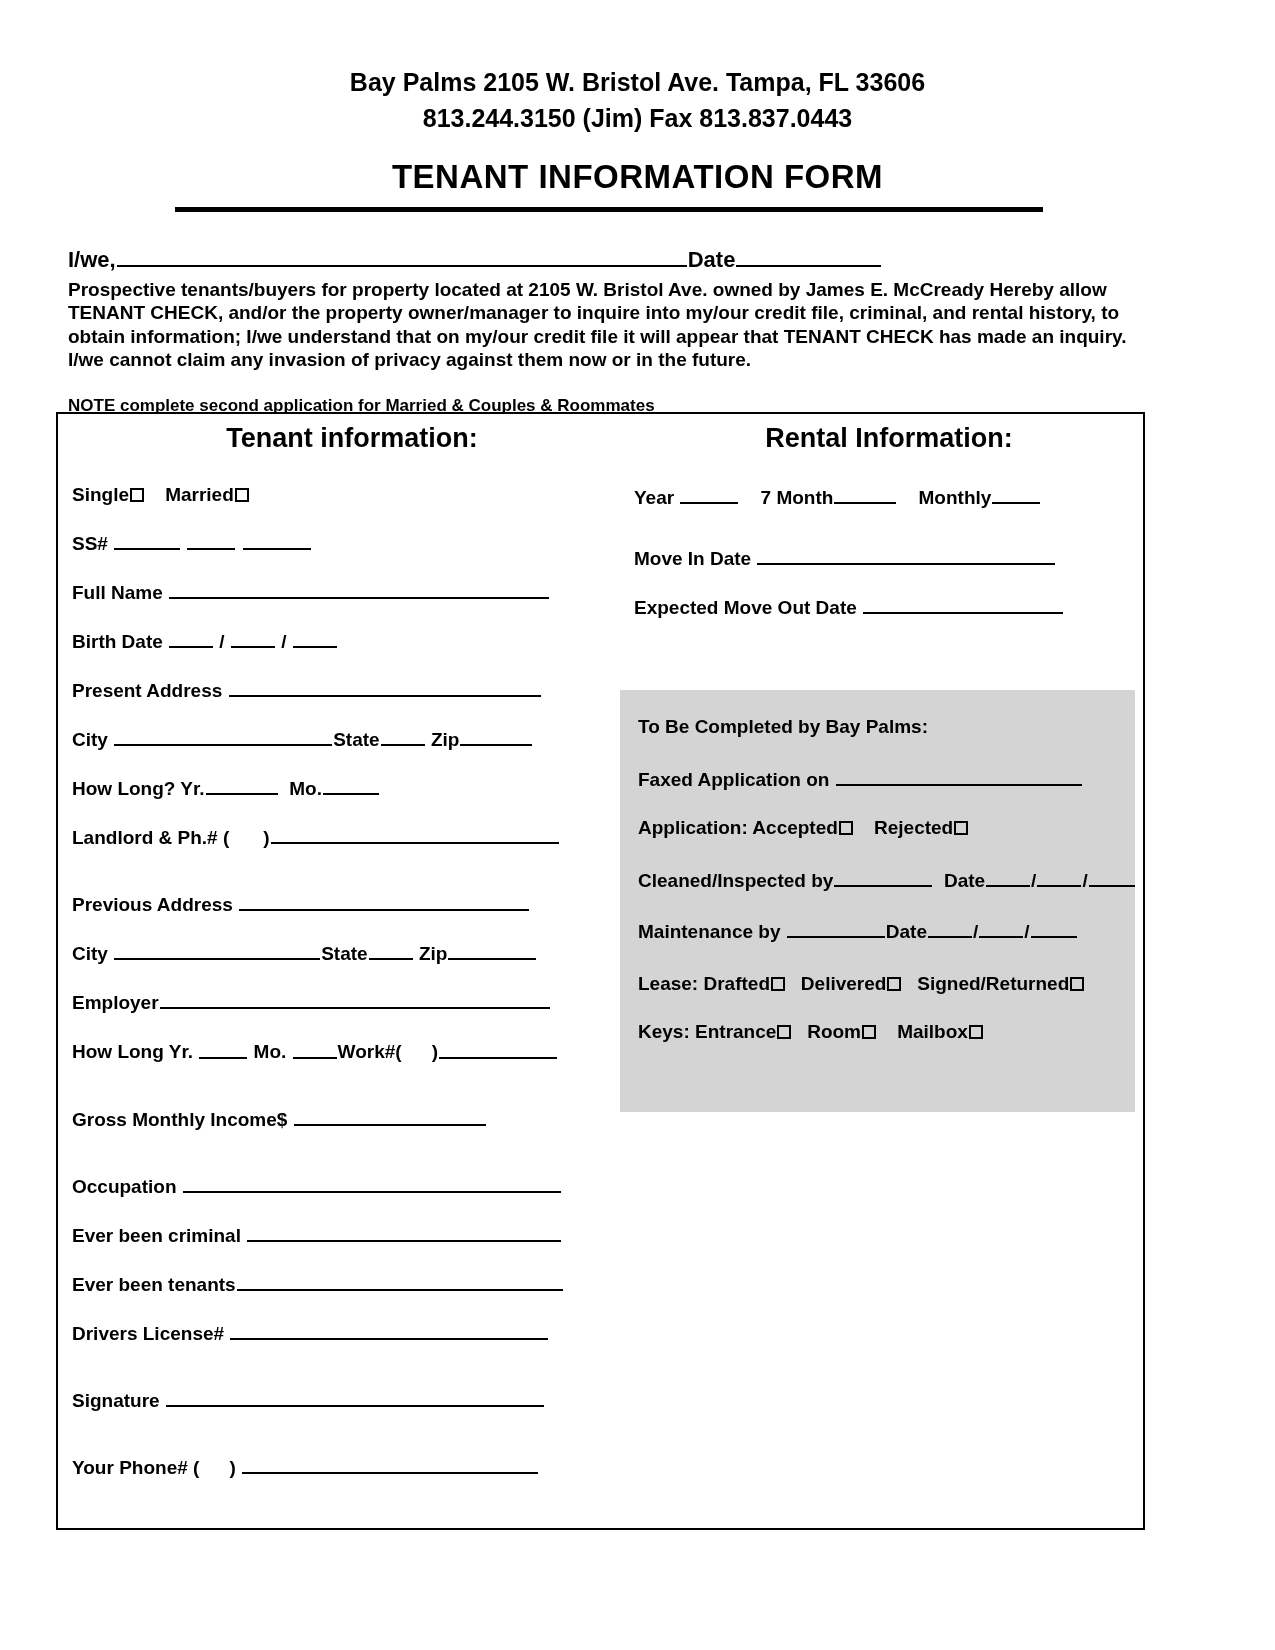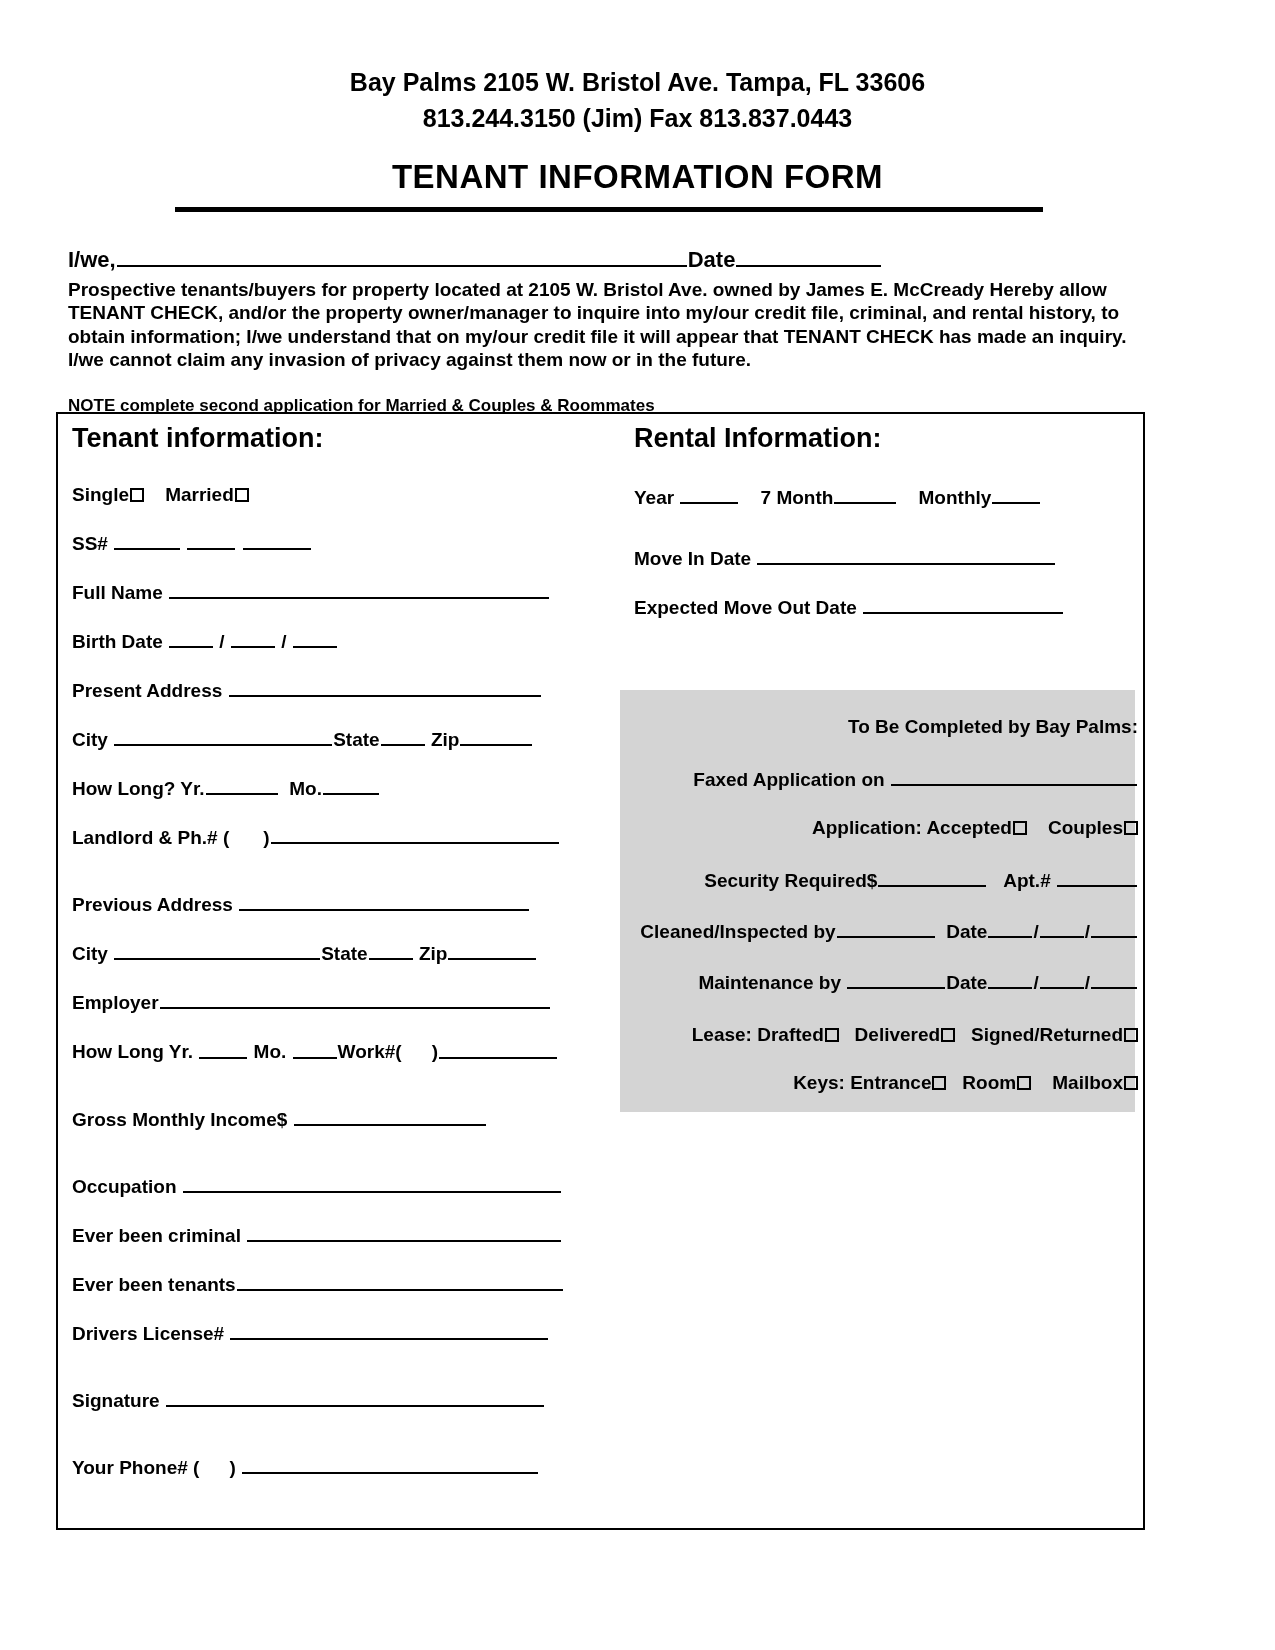--- a/index.html
+++ b/index.html
@@ -115,20 +115,21 @@
     top: 6px;
     width: 510px;
   }
 
   .sect-title {
     font-size: 27px;
     font-weight: bold;
     line-height: 36px;
     margin-bottom: 6px;
     white-space: nowrap;
+    text-align: center;
   }
 
   .field {
     font-size: 19px;
     font-weight: bold;
     line-height: 22px;
     white-space: nowrap;
     margin-bottom: 24px;
   }
   .field.gap { margin-bottom: 42px; }
@@ -310,39 +311,34 @@
         <span>Move In Date</span>
         <span class="u" style="width:298px"></span>
       </div>
 
       <div class="field">
         <span>Expected Move Out Date</span>
         <span class="u" style="width:200px"></span>
       </div>
     </div>
 
-    <div class="gray-panel" style="background: rgb(212, 212, 212); text-align: right;">
+    <div class="gray-panel" style="background: rgb(212, 212, 212);">
       <div class="gray-inner">
         <div class="gray-title">To Be Completed by Bay Palms:</div>
 
         <div class="field">
           <span>Faxed Application on</span>
           <span class="u" style="width:246px"></span>
         </div>
 
         <div class="field" style="margin-bottom:28px">
           <span>Application: Accepted</span><span class="chk"></span>
-          &nbsp;&nbsp;&nbsp;<span>Couples</span><span class="chk"></span>
-        </div>
-
-        <div class="field">
-          <span>Security Required$</span><span class="u" style="width:108px"></span>
-          &nbsp;&nbsp;<span>Apt.#</span>
-          <span class="u" style="width:80px"></span>
-        </div>
+          &nbsp;&nbsp;&nbsp;<span>Rejected</span><span class="chk"></span>
+        </div>
+
 
         <div class="field">
           <span>Cleaned/Inspected by</span><span class="u" style="width:98px"></span>
           &nbsp;<span>Date</span><span class="u" style="width:44px"></span>/<span class="u" style="width:44px"></span>/<span class="u" style="width:46px"></span>
         </div>
 
         <div class="field" style="margin-bottom:30px">
           <span>Maintenance by</span>
           <span class="u" style="width:98px"></span><span>Date</span><span class="u" style="width:44px"></span>/<span class="u" style="width:44px"></span>/<span class="u" style="width:46px"></span>
         </div>

